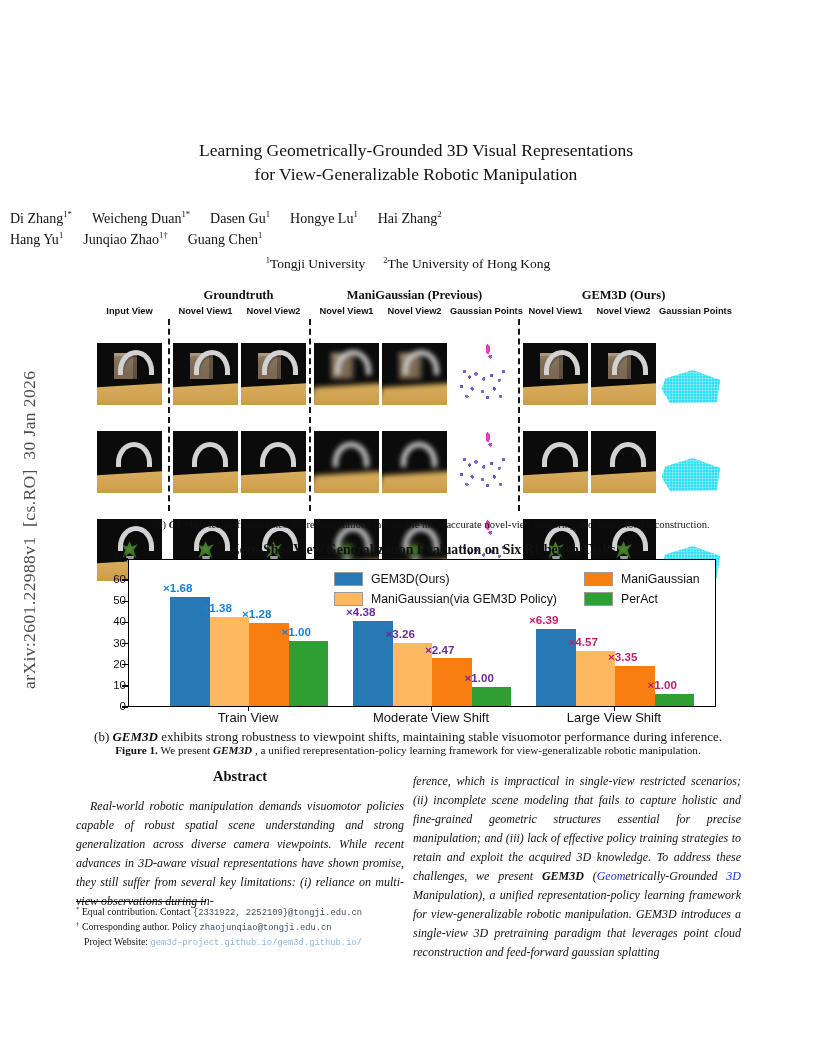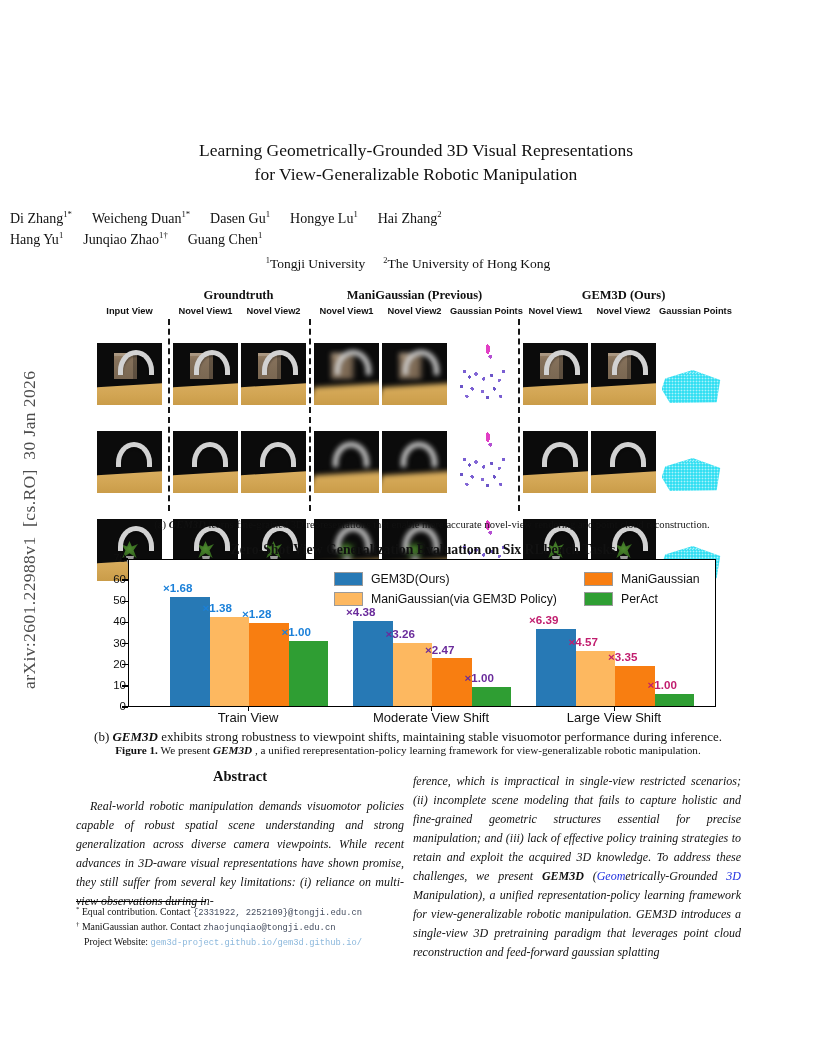--- a/index.html
+++ b/index.html
@@ -494,17 +494,17 @@
       <div class="bodytext indent"><span class="seg-i">Real-world robotic manipulation demands visuomotor policies capable of robust spatial scene understanding and strong generalization across diverse camera viewpoints. While recent advances in 3D-aware visual representations have shown promise, they still suffer from several key limitations: (i) reliance on multi-view observations during in-</span></div>
     </div>
     <div class="colR">
       <div class="bodytext"><span class="seg-i">ference, which is impractical in single-view restricted scenarios; (ii) incomplete scene modeling that fails to capture holistic and fine-grained geometric structures essential for precise manipulation; and (iii) lack of effective policy training strategies to retain and exploit the acquired 3D knowledge.  To address these challenges, we present </span><span class="seg-bi">GEM3D</span><span class="seg-i"> (</span><span class="seg-ib">Geom</span><span class="seg-i">etrically-Grounded </span><span class="seg-ib">3D</span><span class="seg-i"> Manipulation), a unified representation-policy learning framework for view-generalizable robotic manipulation.  GEM3D introduces a single-view 3D pretraining paradigm that leverages point cloud reconstruction and feed-forward gaussian splatting</span></div>
     </div>
   </div>
 
   <div class="footnotes">
     <div class="fnrule"></div>
     <div class="fnline"><span class="seg-sup">*</span><span class="seg-r"> Equal contribution. Contact </span><span class="seg-m">{2331922, 2252109}@tongji.edu.cn</span></div>
-    <div class="fnline"><span class="seg-sup">†</span><span class="seg-r"> ManiGaussian author. Contact </span><span class="seg-m">zhaojunqiao@tongji.edu.cn</span></div>
+    <div class="fnline"><span class="seg-sup">†</span><span class="seg-r"> Corresponding author. Policy </span><span class="seg-m">zhaojunqiao@tongji.edu.cn</span></div>
     <div class="fnline pad"><span class="seg-r">Project Website: </span><span class="seg-ml">gem3d-project.github.io/gem3d.github.io/</span></div>
   </div>
 
 </div>
 
 </body></html>

